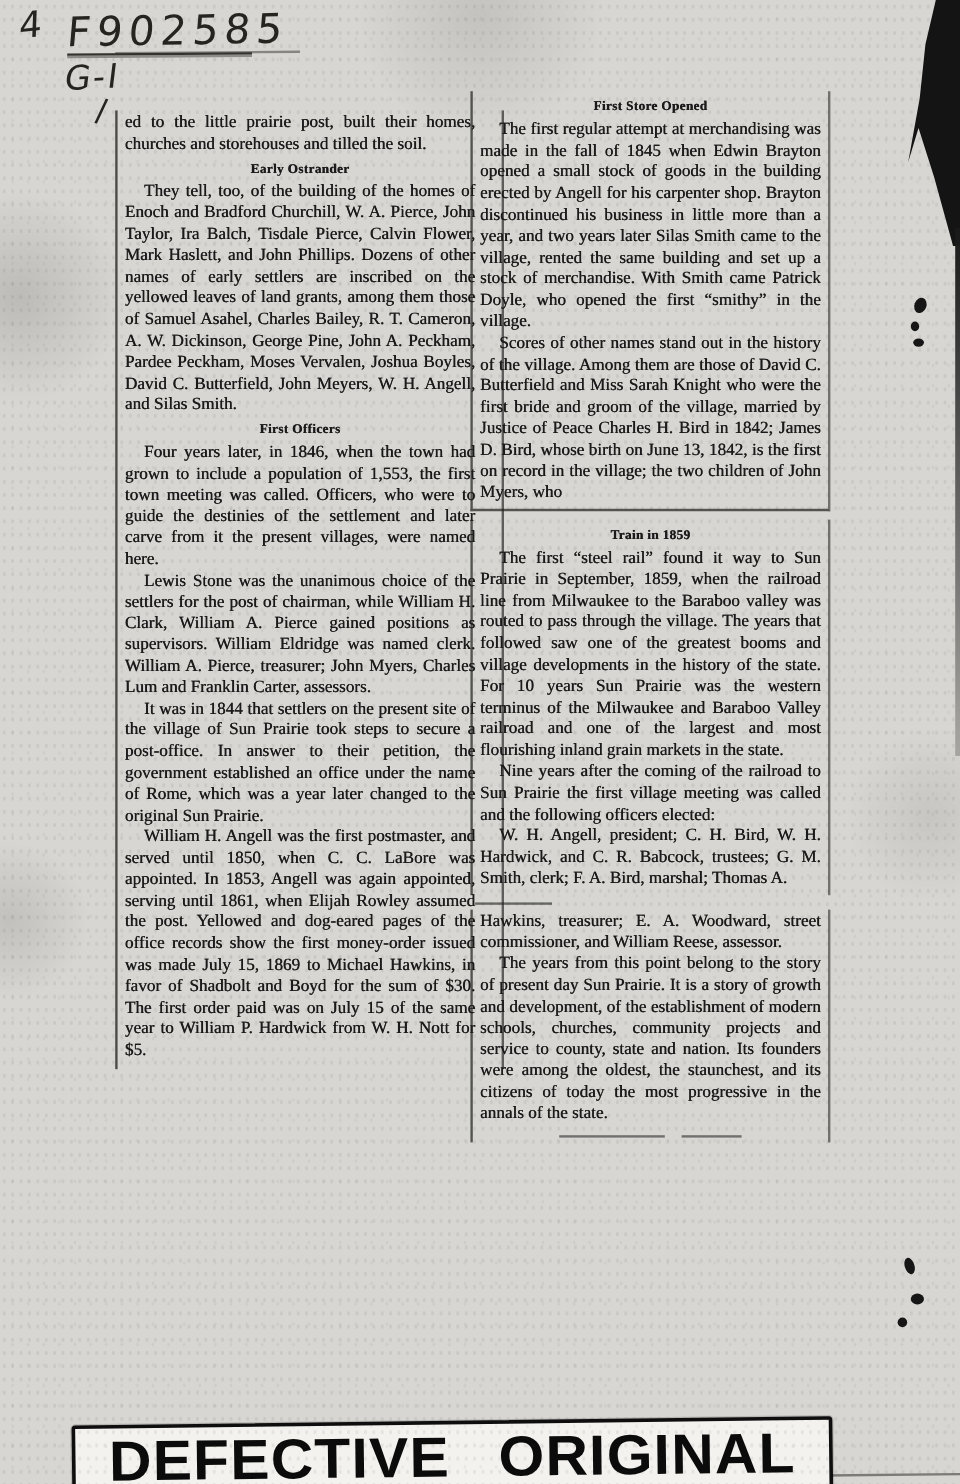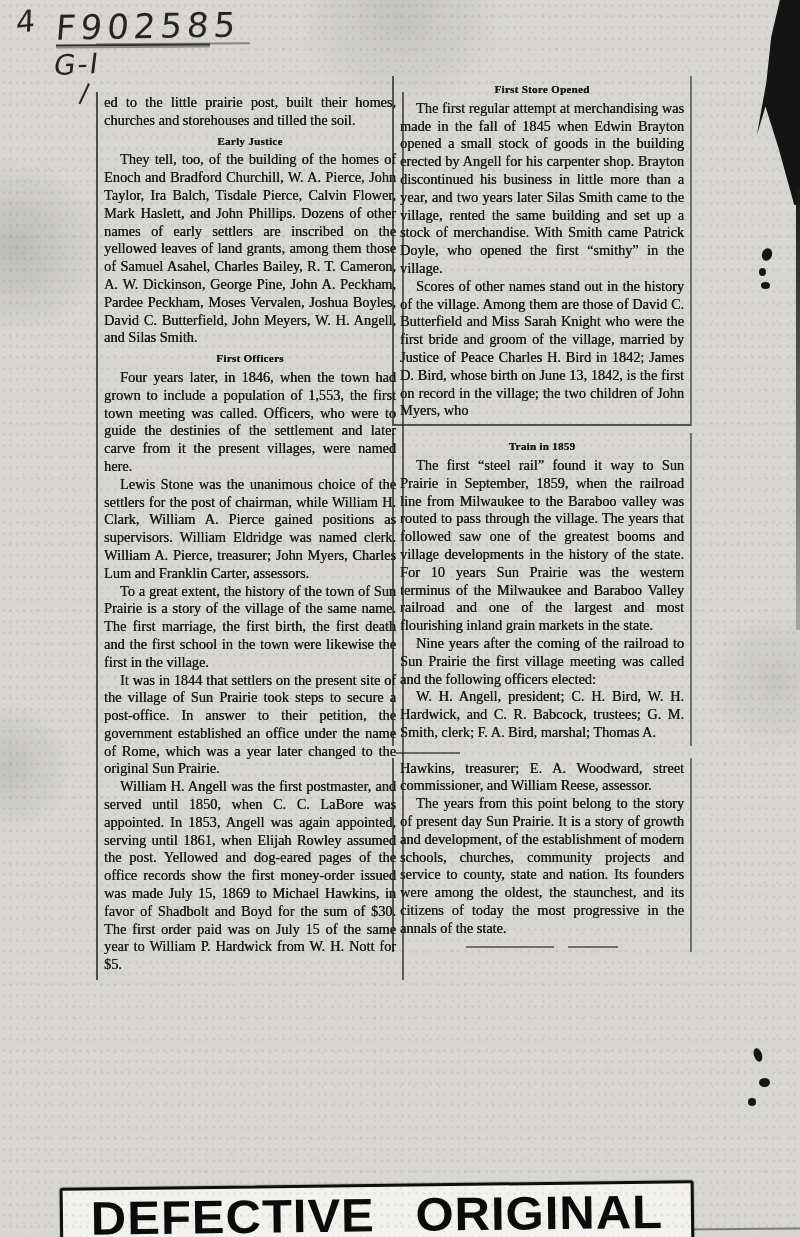--- a/index.html
+++ b/index.html
@@ -36,21 +36,21 @@
     font-size:14.3px;line-height:17.8px;
     text-shadow:.3px 0 0 currentColor;
   }
   .col p{margin:0;text-indent:16px;}
   .col p.cont{text-indent:0;}
   .col h3{
     margin:3px 0 1px;text-align:center;text-indent:0;
     font-size:11px;font-weight:bold;letter-spacing:.3px;
   }
   .left-col{
-    left:96px;top:92px;width:292px;padding:2px 6px 6px 6px;
+    left:96px;top:92px;width:292px;padding:2px 22px 6px 6px;
     border-left:2px solid rgba(30,30,28,.75);
     border-right:2px solid rgba(30,30,28,.65);
   }
   .right-col{left:392px;top:76px;width:300px;}
   .rc-section{
     position:relative;padding:2px 6px 4px 6px;text-align:justify;
     border-left:2px solid rgba(30,30,28,.7);
     border-right:2px solid rgba(30,30,28,.55);
   }
   .rc-s1{border-bottom:2px solid rgba(30,30,28,.7);margin-bottom:7px;}
@@ -96,26 +96,25 @@
 <div class="page">
 
   <span class="hw hw-4">4</span>
   <span class="hw hw-file">F902585</span>
   <span class="hw-underline"></span>
   <span class="hw hw-gi">G-I</span>
   <span class="hw hw-tick">/</span>
 
   <div class="col left-col">
     <p class="cont">ed to the little prairie post, built their homes, churches and storehouses and tilled the soil.</p>
-    <h3>Early Justice</h3>
+    <h3>Early Ostrander</h3>
     <p>They tell, too, of the building of the homes of Enoch and Bradford Churchill, W. A. Pierce, John Taylor, Ira Balch, Tisdale Pierce, Calvin Flower, Mark Haslett, and John Phillips. Dozens of other names of early settlers are inscribed on the yellowed leaves of land grants, among them those of Samuel Asahel, Charles Bailey, R. T. Cameron, A. W. Dickinson, George Pine, John A. Peckham, Pardee Peckham, Moses Vervalen, Joshua Boyles, David C. Butterfield, John Meyers, W. H. Angell, and Silas Smith.</p>
     <h3>First Officers</h3>
     <p>Four years later, in 1846, when the town had grown to include a population of 1,553, the first town meeting was called. Officers, who were to guide the destinies of the settlement and later carve from it the present villages, were named here.</p>
     <p>Lewis Stone was the unanimous choice of the settlers for the post of chairman, while William H. Clark, William A. Pierce gained positions as supervisors. William Eldridge was named clerk. William A. Pierce, treasurer; John Myers, Charles Lum and Franklin Carter, assessors.</p>
-    <p>To a great extent, the history of the town of Sun Prairie is a story of the village of the same name. The first marriage, the first birth, the first death and the first school in the town were likewise the first in the village.</p>
     <p>It was in 1844 that settlers on the present site of the village of Sun Prairie took steps to secure a post-office. In answer to their petition, the government established an office under the name of Rome, which was a year later changed to the original Sun Prairie.</p>
     <p>William H. Angell was the first postmaster, and served until 1850, when C. C. LaBore was appointed. In 1853, Angell was again appointed, serving until 1861, when Elijah Rowley assumed the post. Yellowed and dog-eared pages of the office records show the first money-order issued was made July 15, 1869 to Michael Hawkins, in favor of Shadbolt and Boyd for the sum of $30. The first order paid was on July 15 of the same year to William P. Hardwick from W. H. Nott for $5.</p>
   </div>
 
   <div class="col right-col">
     <div class="rc-section rc-s1">
       <h3>First Store Opened</h3>
       <p>The first regular attempt at merchandising was made in the fall of 1845 when Edwin Brayton opened a small stock of goods in the building erected by Angell for his carpenter shop. Brayton discontinued his business in little more than a year, and two years later Silas Smith came to the village, rented the same building and set up a stock of merchandise. With Smith came Patrick Doyle, who opened the first “smithy” in the village.</p>
       <p>Scores of other names stand out in the history of the village. Among them are those of David C. Butterfield and Miss Sarah Knight who were the first bride and groom of the village, married by Justice of Peace Charles H. Bird in 1842; James D. Bird, whose birth on June 13, 1842, is the first on record in the village; the two children of John Myers, who</p>
     </div>

